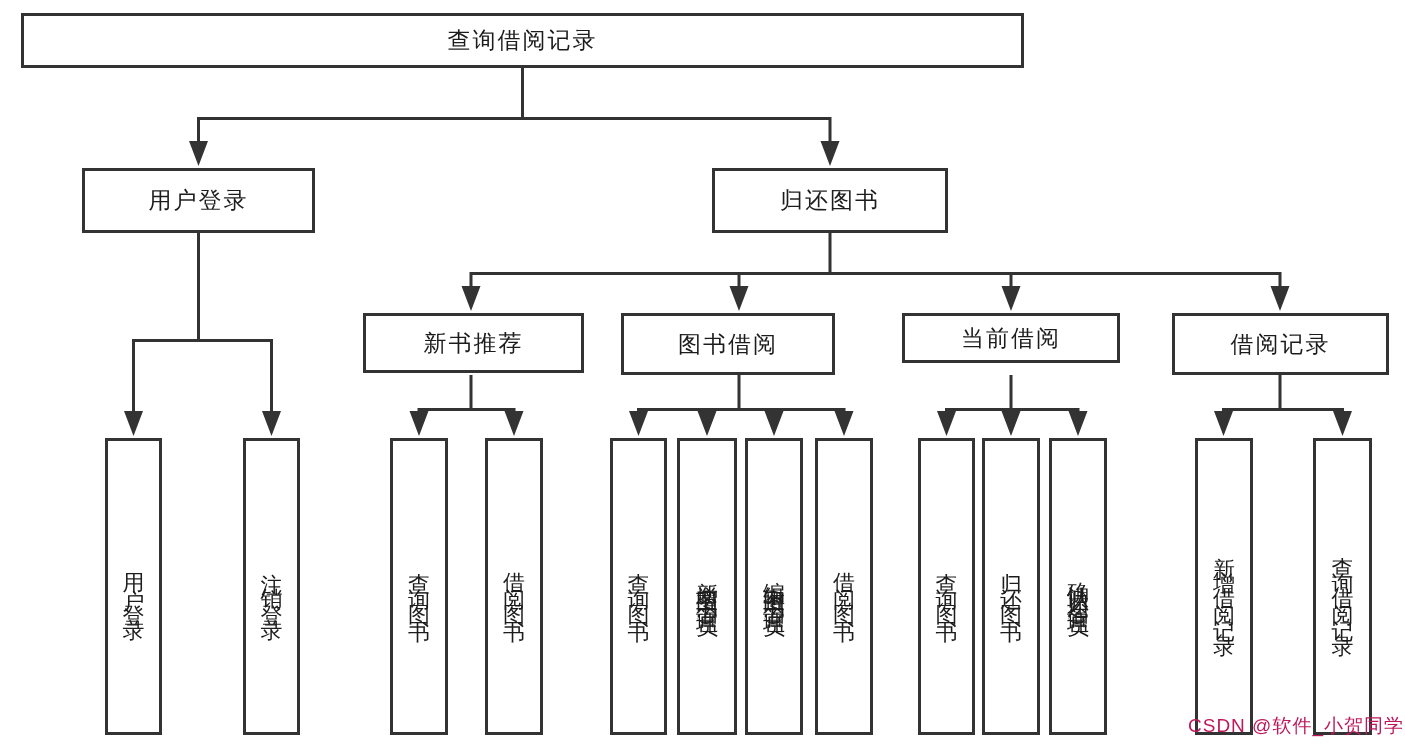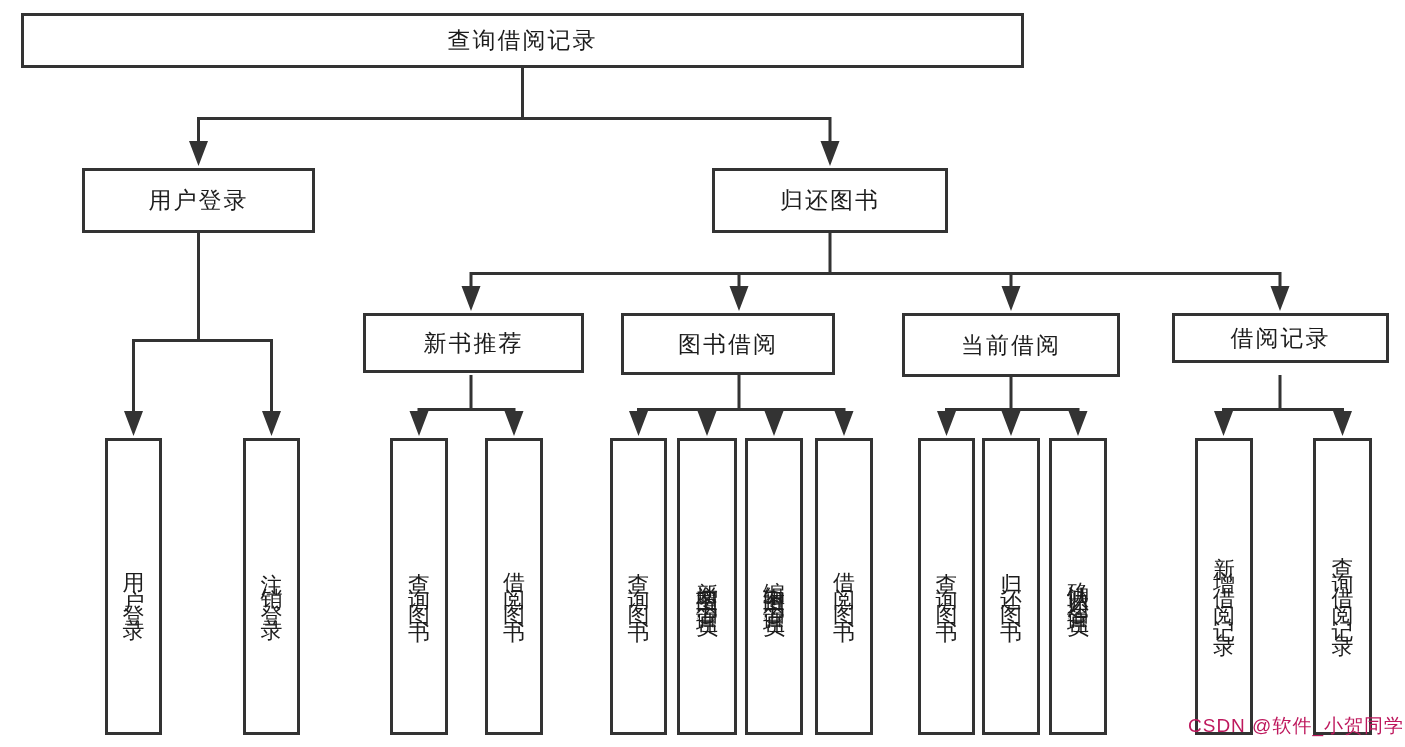--- a/index.html
+++ b/index.html
@@ -135,24 +135,24 @@
   <div class="box" style="left:712px; top:168px; width:236px; height:65px;">
     <span class="h-label">归还图书</span>
   </div>
 
   <div class="box" style="left:363px; top:313px; width:221px; height:60px;">
     <span class="h-label">新书推荐</span>
   </div>
   <div class="box" style="left:621px; top:313px; width:214px; height:62px;">
     <span class="h-label">图书借阅</span>
   </div>
-  <div class="box" style="left:902px; top:313px; width:218px; height:64px;">
+  <div class="box" style="left:902px; top:313px; width:218px; height:50px;">
     <span class="h-label">当前借阅</span>
   </div>
-  <div class="box" style="left:1172px; top:313px; width:217px; height:50px;">
+  <div class="box" style="left:1172px; top:313px; width:217px; height:62px;">
     <span class="h-label">借阅记录</span>
   </div>
 
   <div class="box" style="left:105px; top:438px; width:57px; height:297px;">
     <span class="v-label">用户登录</span>
   </div>
   <div class="box" style="left:243px; top:438px; width:57px; height:297px;">
     <span class="v-label">注销登录</span>
   </div>
 

